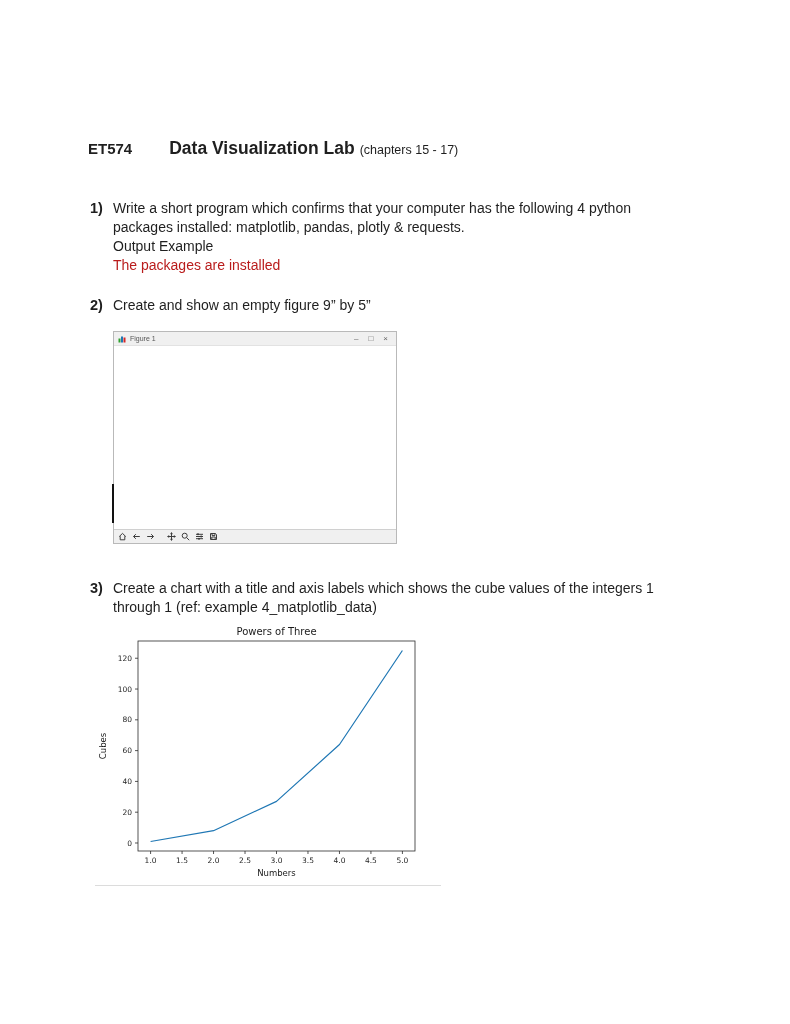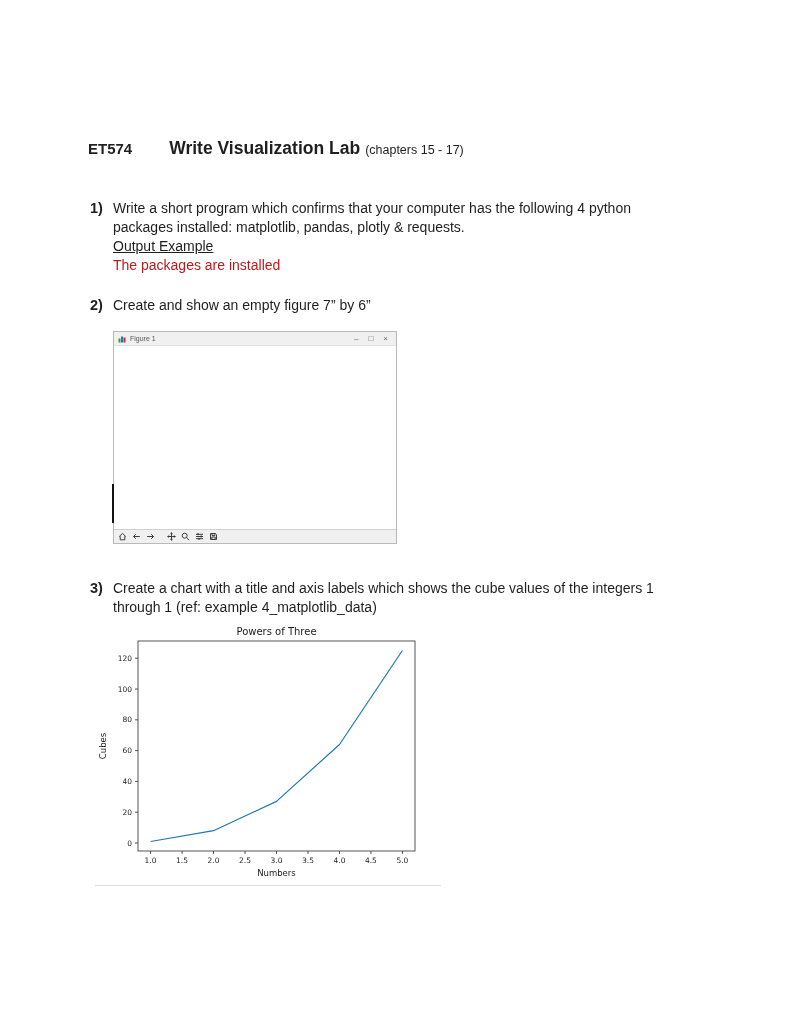--- a/index.html
+++ b/index.html
@@ -16,21 +16,21 @@
   .doc-title { font-size: 17.5px; font-weight: 700; margin-left: 37px; }
   .doc-subtitle { font-size: 12.5px; margin-left: 5px; margin-top: 48px; }
 
   
   .question { position: absolute; left: 90px; display: flex; }
   .qnum { font-weight: 700; font-size: 14.5px; width: 23px; flex: none; line-height: 19px; }
   .qbody { font-size: 14px; line-height: 19px; width: 570px; }
   #q1 { top: 199px; }
   #q2 { top: 296px; }
   #q3 { top: 579px; }
-  .underline { text-decoration: underline; }
+  .underline { }
   .blue { color: #b91c1c; }
 
   
   .figure-window {
     position: absolute; left: 113px; top: 331px; width: 284px; height: 213px;
     border: 1px solid #b9b9b9; background: #fff; display: flex; flex-direction: column;
   }
   .fw-titlebar {
     height: 14px; background: #f0f0f0; border-bottom: 1px solid #e2e2e2;
     display: flex; align-items: center; padding: 0 4px; flex: none;
@@ -56,37 +56,37 @@
   .chart-figure { position: absolute; left: 95px; top: 624px; width: 346px; height: 262px; border-bottom: 1px solid #dcdcdc; }
   .chart-figure svg { width: 346px; height: 260px; font-family: "DejaVu Sans", sans-serif; }
 </style>
 </head>
 <body>
 
 <div class="page">
 
   <div class="doc-header">
     <span class="course">ET574</span>
-    <span class="doc-title">Write Visualization Lab</span>
+    <span class="doc-title">Data Visualization Lab</span>
     <span class="doc-subtitle">(chapters 15 - 17)</span>
   </div>
 
   <div class="question" id="q1">
     <span class="qnum">1)</span>
     <div class="qbody">
       <p>Write a short program which confirms that your computer has the following 4 python packages installed: matplotlib, pandas, plotly &amp; requests.</p>
       <p class="underline">Output Example</p>
       <p class="blue">The packages are installed</p>
     </div>
   </div>
 
   <div class="question" id="q2">
     <span class="qnum">2)</span>
     <div class="qbody">
-      <p>Create and show an empty figure 7” by 6”</p>
+      <p>Create and show an empty figure 9” by 5”</p>
     </div>
   </div>
 
   <div class="figure-window">
     <div class="fw-titlebar">
       <span class="fw-icon">
         <svg viewBox="0 0 8 8">
             <rect x="0.5" y="3.5" width="2" height="4" fill="#2ca02c"></rect>
             <rect x="3" y="1.5" width="2" height="6" fill="#1f77b4"></rect>
             <rect x="5.5" y="2.5" width="2" height="5" fill="#d62728"></rect>

